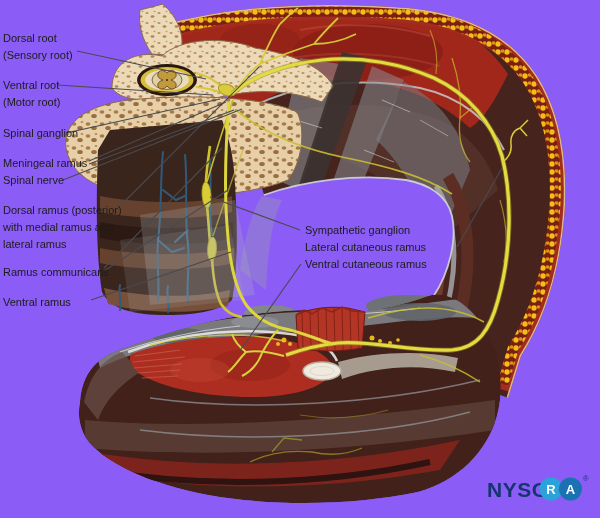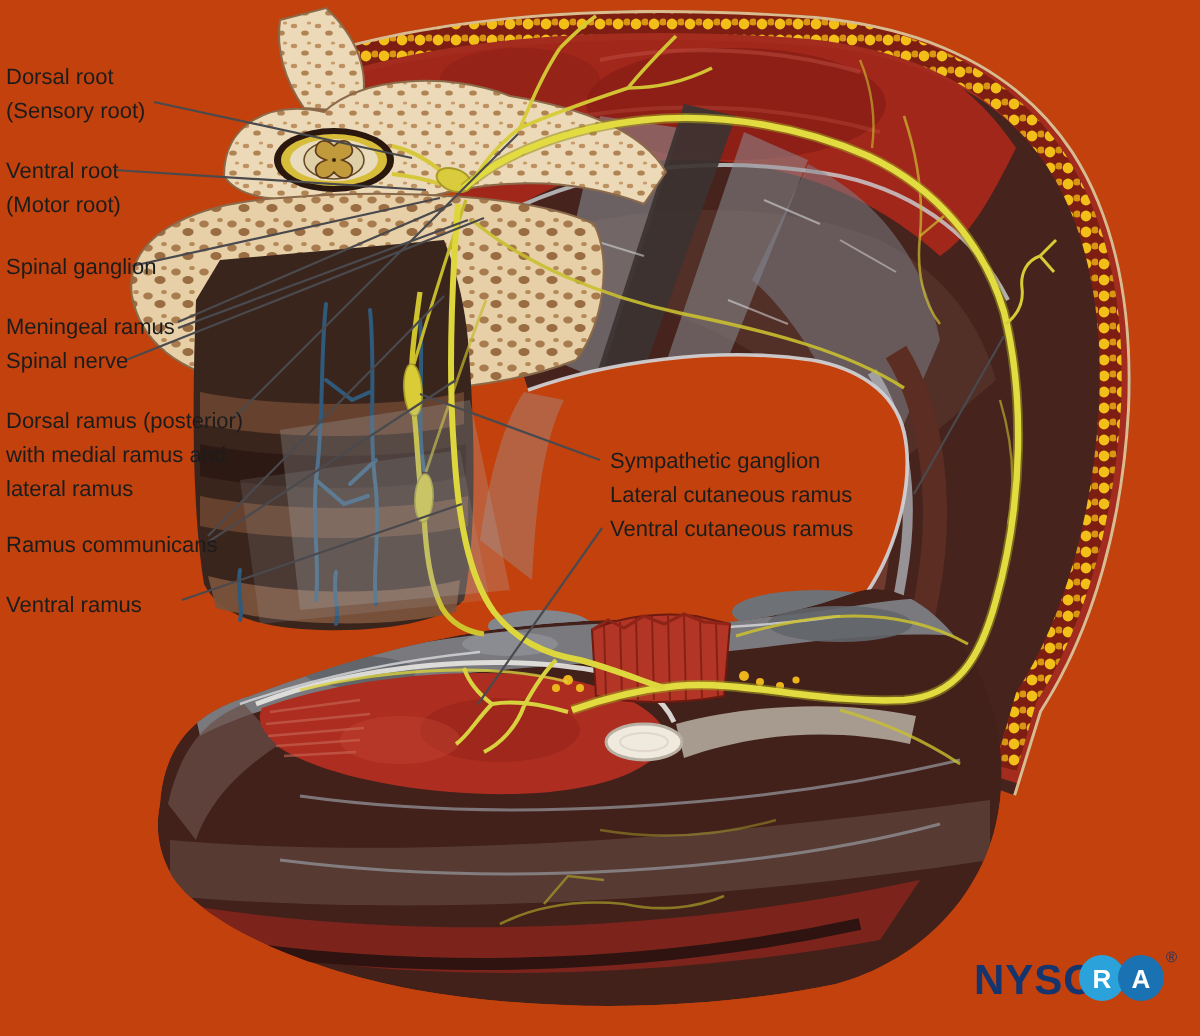--- a/index.html
+++ b/index.html
@@ -1,16 +1,16 @@
 <!DOCTYPE html>
 <html><head>
 <meta charset="utf-8">
 <style>
   html,body{margin:0;padding:0;background:#ffffff;}
-  .stage{position:relative;width:600px;height:518px;background:#c2410c;overflow:hidden;
+  .stage{position:relative;width:600px;height:518px;background:#8b5cf6;overflow:hidden;
          font-family:"Liberation Sans", sans-serif;}
   svg{display:block;}
   text.lbl{font-family:"Liberation Sans", sans-serif;font-size:11px;fill:#1c1c1c;}
   text.logo-word{font-family:"Liberation Sans", sans-serif;font-weight:bold;font-size:21px;fill:#15356e;letter-spacing:.5px;}
   text.logo-letter{font-family:"Liberation Sans", sans-serif;font-weight:bold;font-size:13px;fill:#ffffff;text-anchor:middle;}
   text.logo-reg{font-family:"Liberation Sans", sans-serif;font-size:7.5px;fill:#15356e;}
   .leader{stroke:#4a4a4e;stroke-width:1.1;fill:none;}
 </style>
 </head>
 <body>

